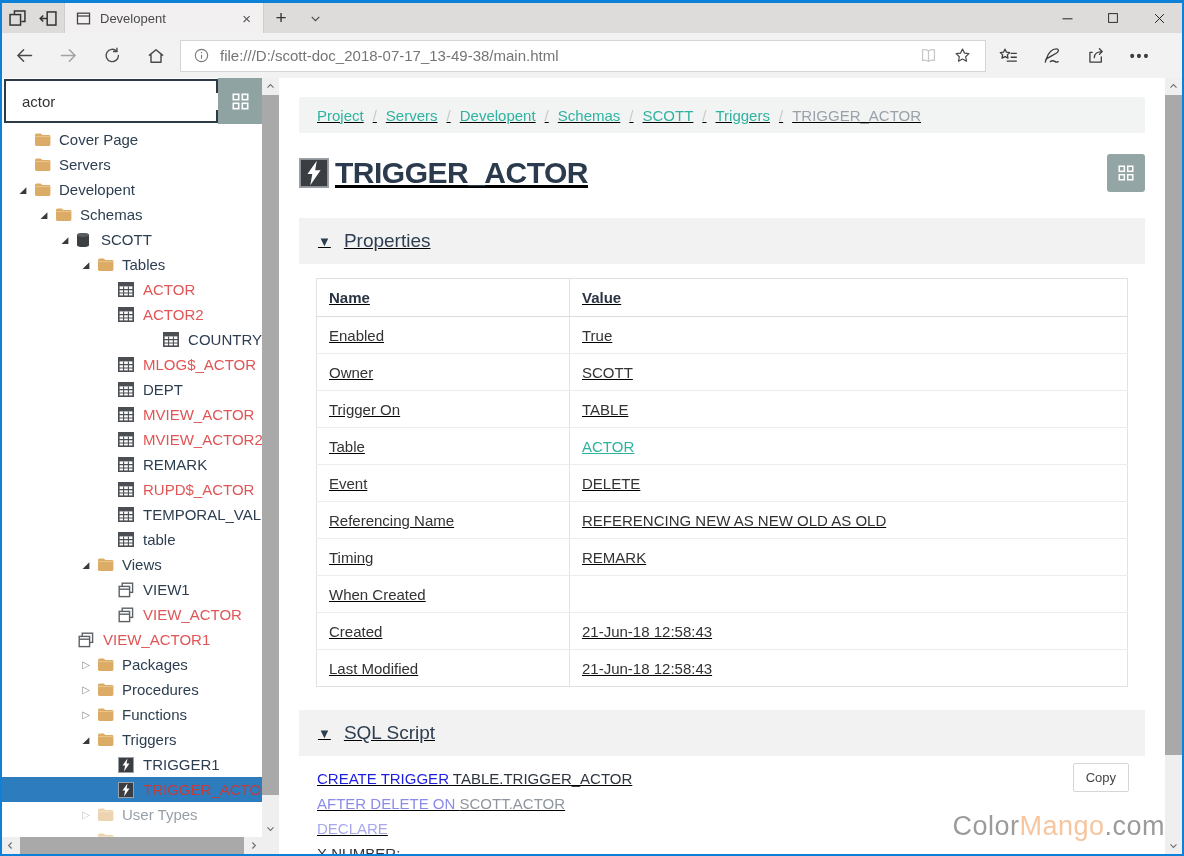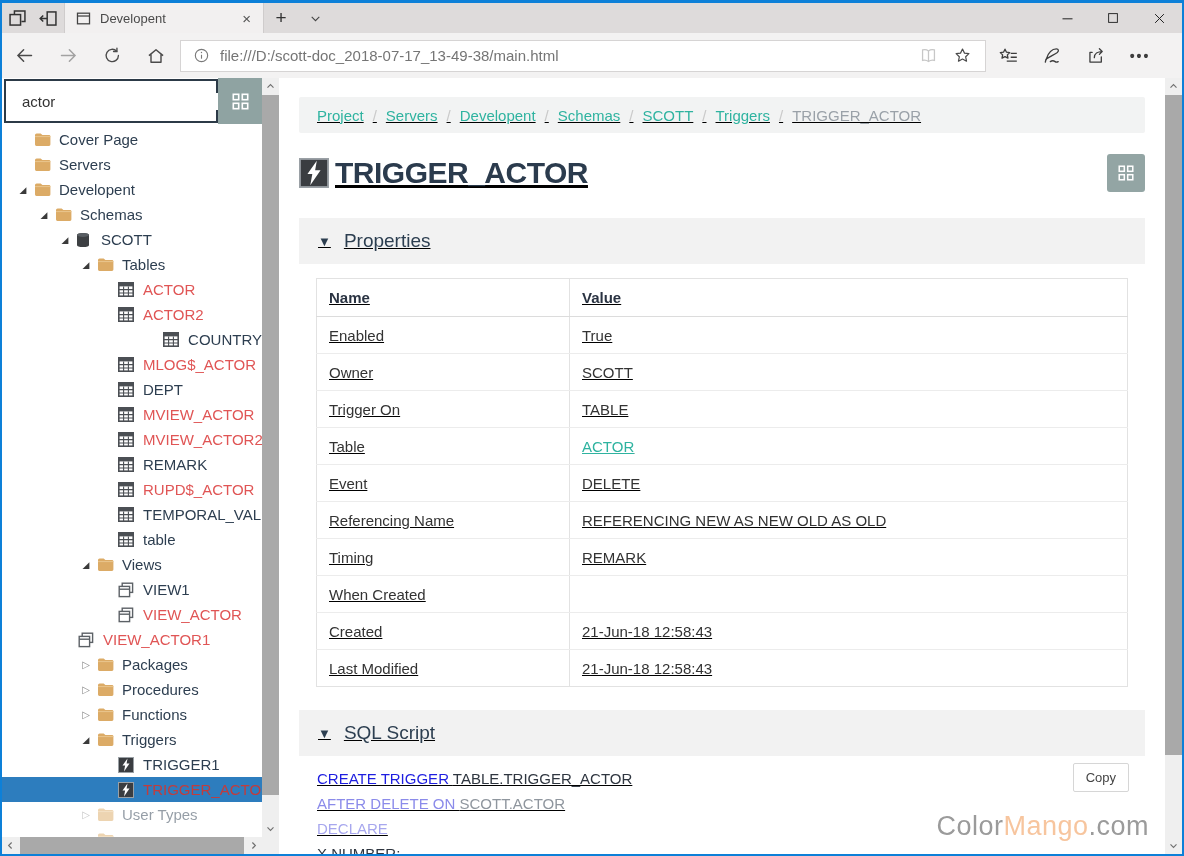--- a/index.html
+++ b/index.html
@@ -94,21 +94,21 @@
   .sql-block { position:relative; padding:10px 38px 0; }
   .code-line { font-size:15px; line-height:25px; white-space:nowrap; }
   .seg-kw { color:#1e1ee0; }
   .seg-id { color:#2f3640; }
   .seg-kwf { color:#8b8bea; }
   .seg-idf { color:#8f969e; }
   .seg-kwf2 { color:#a7a7ee; }
   .copy-btn { position:absolute; top:7px; right:36px; background:#fff; border:1px solid #d6d6d6;
     border-radius:2px; font-size:13px; color:#444; padding:6px 12px; }
 
-  .watermark { position:absolute; top:733px; right:16px; font-size:27px; letter-spacing:0.5px; white-space:nowrap;text-align:right; }
+  .watermark { position:absolute; top:733px; right:0; font-size:27px; letter-spacing:0.5px; white-space:nowrap;text-align:right; }
   .wm-gray { color:#9b9b9b; }
   .wm-orange { color:#f7c59e; }
 
   svg { display:block; }
 </style>
 </head>
 <body>
 
 <div class="window">
 

